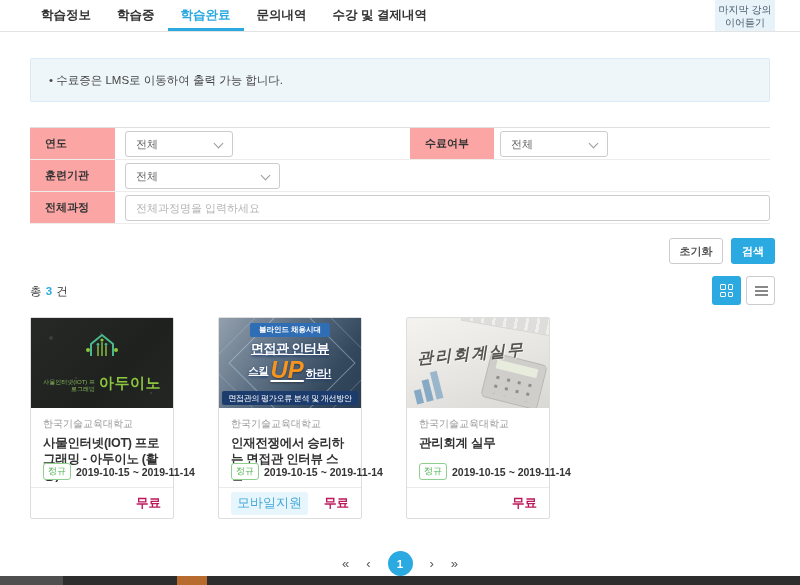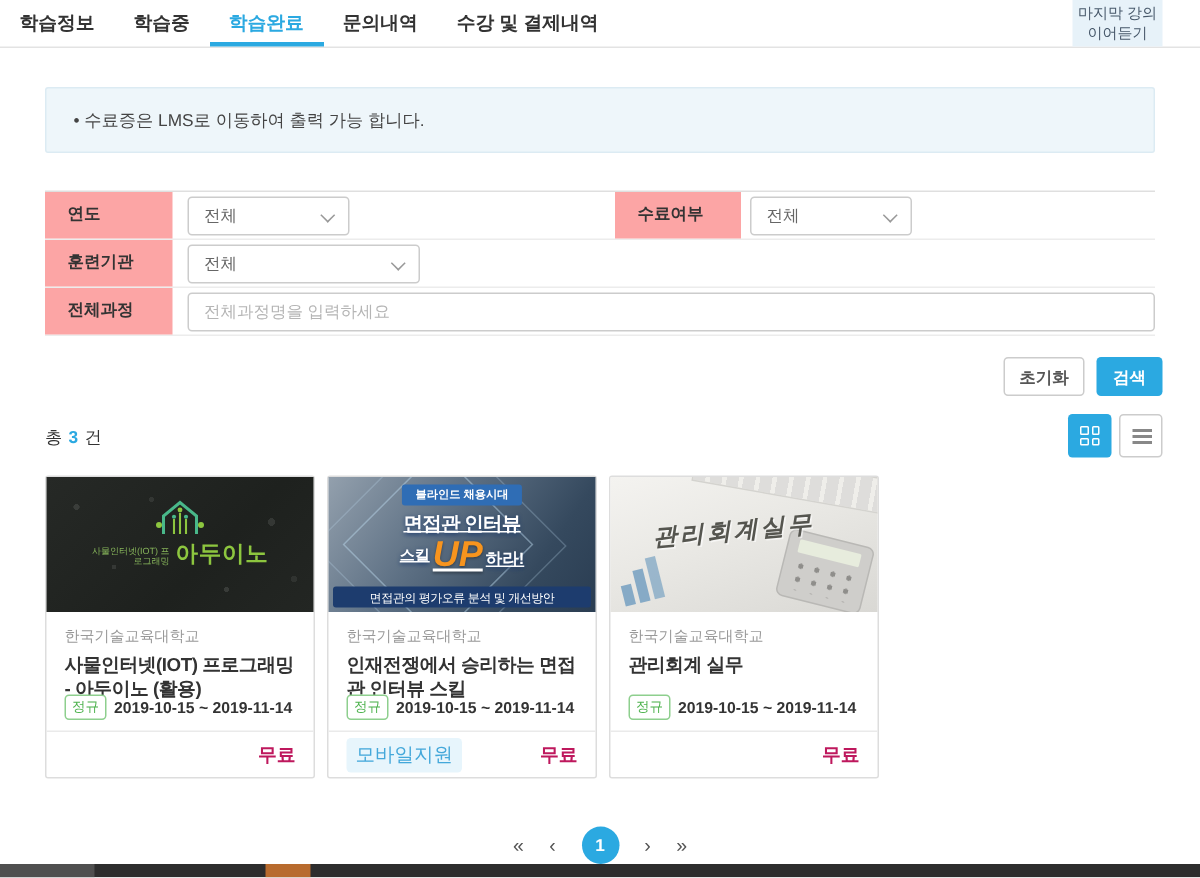--- a/index.html
+++ b/index.html
@@ -2,21 +2,21 @@
 <html><head>
 <meta charset="utf-8">
 <style>
   * { margin:0; padding:0; box-sizing:border-box; }
   html,body { background:#fff; }
   body { font-family:"Liberation Sans","DejaVu Sans",sans-serif; }
   #app { position:relative; width:800px; height:585px; background:#fff; overflow:hidden; margin:0 auto; }
 
   
   .tabbar { position:absolute; top:0; left:0; right:0; height:32px; border-bottom:1px solid #e3e3e3;
-            display:flex; align-items:stretch; background:#fff; }
+            display:flex; align-items:stretch; padding-left:28px; background:#fff; }
   .tab { padding:0 13px; font-size:12.5px; font-weight:bold; color:#333; line-height:31px; cursor:pointer; white-space:nowrap; }
   .tab.active { color:#2ba9e1; border-bottom:3px solid #2ba9e1; }
   .continue-btn { position:absolute; top:0; right:25px; width:60px; height:31px; background:#e7f2f9;
                   font-size:10px; color:#47586a; display:flex; align-items:center; justify-content:center;
                   text-align:center; line-height:13px; cursor:pointer; }
 
   
   .notice { position:absolute; left:30px; top:58px; width:740px; height:44px; background:#eef6fa;
             border:1px solid #dcebf3; border-radius:2px; display:flex; align-items:center;
             padding-left:18px; font-size:11.5px; color:#444; }
@@ -52,21 +52,21 @@
   .view-toggle { position:absolute; top:276px; width:29px; height:29px; border-radius:3px; cursor:pointer; }
   .toggle-grid { left:712px; background:#2ba9e1; }
   .grid-glyph { position:absolute; left:8px; top:8px; width:13px; height:13px;
                 display:grid; grid-template-columns:1fr 1fr; gap:2px; }
   .grid-glyph span { border:1.5px solid #fff; border-radius:1px; }
   .toggle-list { left:746px; background:#fff; border:1px solid #ccc; }
   .list-glyph { position:absolute; left:8px; top:9px; width:13px; height:2px; background:#888;
                 box-shadow:0 4px 0 #888, 0 8px 0 #888; }
 
   
-  .card { position:absolute; top:317px; width:180px; height:202px; background:#fff;
+  .card { position:absolute; top:317px; width:144px; height:202px; background:#fff;
           border:1px solid #ddd; border-radius:2px; cursor:pointer; }
   .card-1 { left:30px; } .card-2 { left:218px; } .card-3 { left:406px; }
   .card-img { position:relative; width:100%; height:90px; overflow:hidden; }
   .card-body { padding:9px 12px 0; }
   .card-org { font-size:10px; color:#999; margin-bottom:4px; }
   .card-title { font-size:12.5px; font-weight:bold; color:#333; line-height:16px; letter-spacing:-0.3px; }
   .card-meta { position:absolute; left:12px; bottom:38px; display:flex; align-items:center; gap:5px; }
   .badge-regular { border:1px solid #8ecf8e; color:#4db24d; font-size:9px; padding:1px 4px;
                    border-radius:3px; background:#fff; white-space:nowrap; }
   .card-period { font-size:10.5px; font-weight:bold; color:#333; white-space:nowrap; }
@@ -78,21 +78,21 @@
   
   .img-arduino { background:
       radial-gradient(circle 4px at 20px 20px, #3a3d3a 50%, transparent 52%),
       radial-gradient(circle 3px at 45px 60px, #353835 50%, transparent 52%),
       radial-gradient(circle 5px at 150px 30px, #343734 50%, transparent 52%),
       radial-gradient(circle 3px at 120px 75px, #383b38 50%, transparent 52%),
       radial-gradient(circle 4px at 165px 68px, #303330 50%, transparent 52%),
       radial-gradient(circle 3px at 70px 15px, #333633 50%, transparent 52%),
       linear-gradient(135deg, #262926 0%, #1e211e 60%, #232623 100%); }
   .arduino-center { position:absolute; left:0; right:0; top:14px; display:flex; flex-direction:column; align-items:center; }
-  .arduino-brand-row { display:flex; align-items:flex-end; gap:4px; margin-top:2px; }
+  .arduino-brand-row { display:flex; align-items:flex-end; gap:4px; margin-top:16px; }
   .arduino-small { font-size:6px; color:#86b45a; text-align:right; line-height:7px; width:52px; }
   .arduino-large { font-size:15px; font-weight:bold; color:#8dc63f; letter-spacing:0.5px; }
 
   
   .img-interview { background:linear-gradient(125deg, #93a0ad 0%, #5c6f83 40%, #35495e 75%, #2a3d52 100%); }
   .diamond { position:absolute; border:1px solid rgba(190,220,240,0.45); transform:rotate(45deg); }
   .d1 { width:90px; height:90px; left:28px; top:0px; }
   .d2 { width:120px; height:120px; left:14px; top:-14px; border-color:rgba(190,220,240,0.25); }
   .ribbon { position:absolute; top:5px; left:50%; transform:translateX(-50%); background:#2f6db5;
             color:#fff; font-size:7.5px; font-weight:bold; padding:2px 9px; border-radius:2px; white-space:nowrap; }

